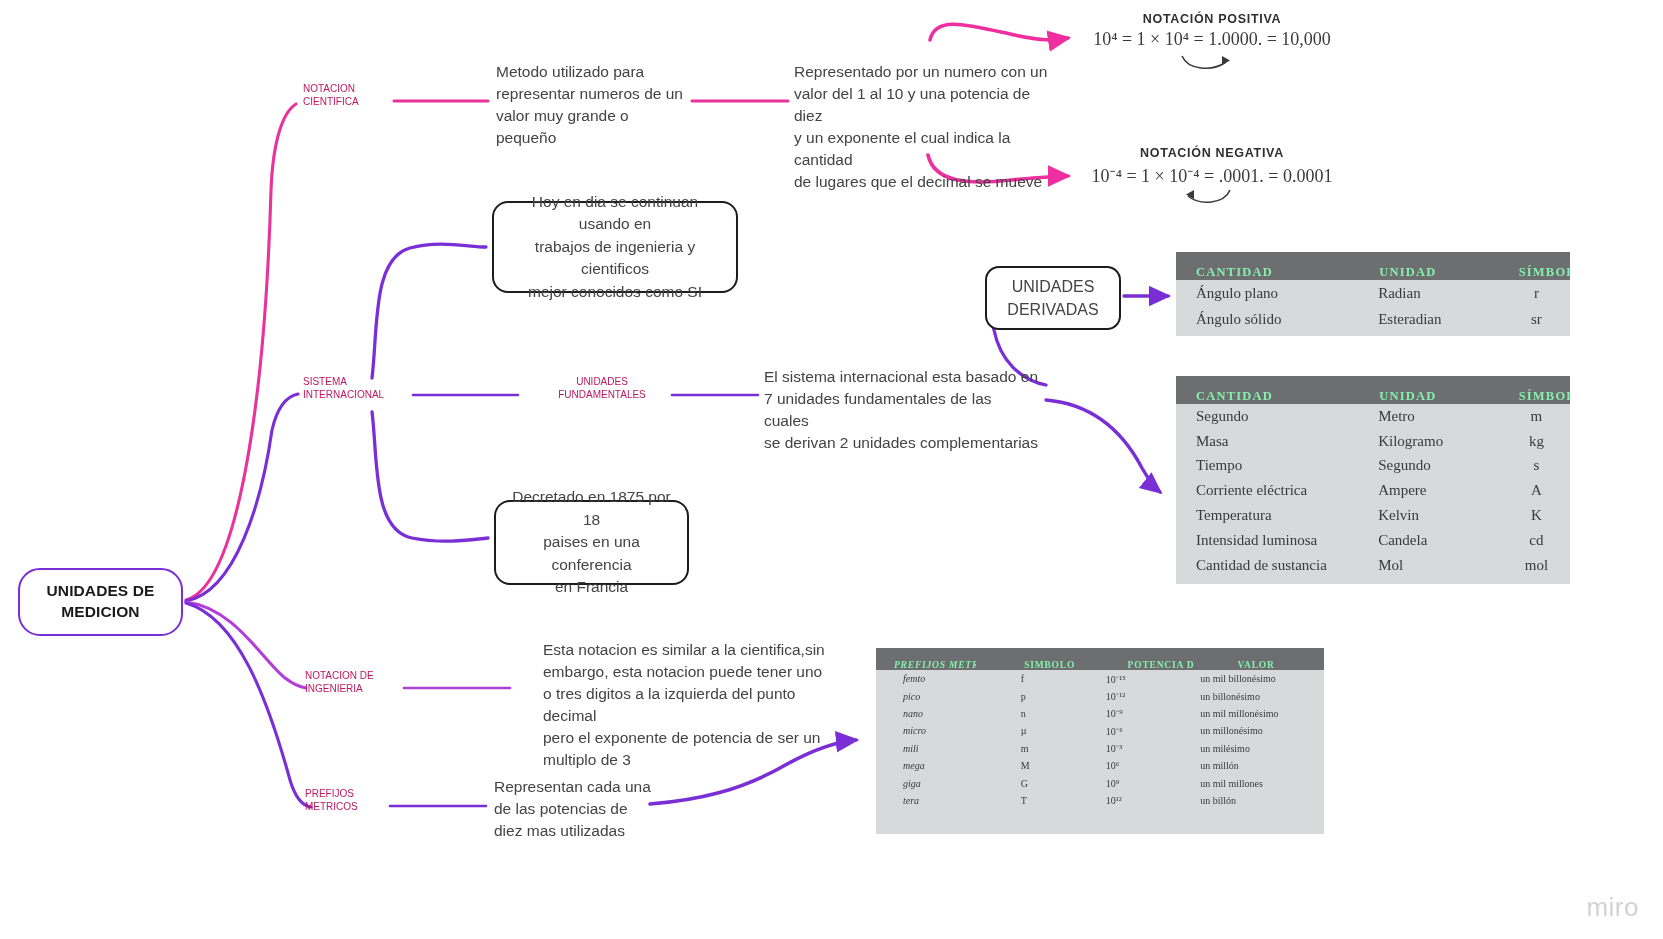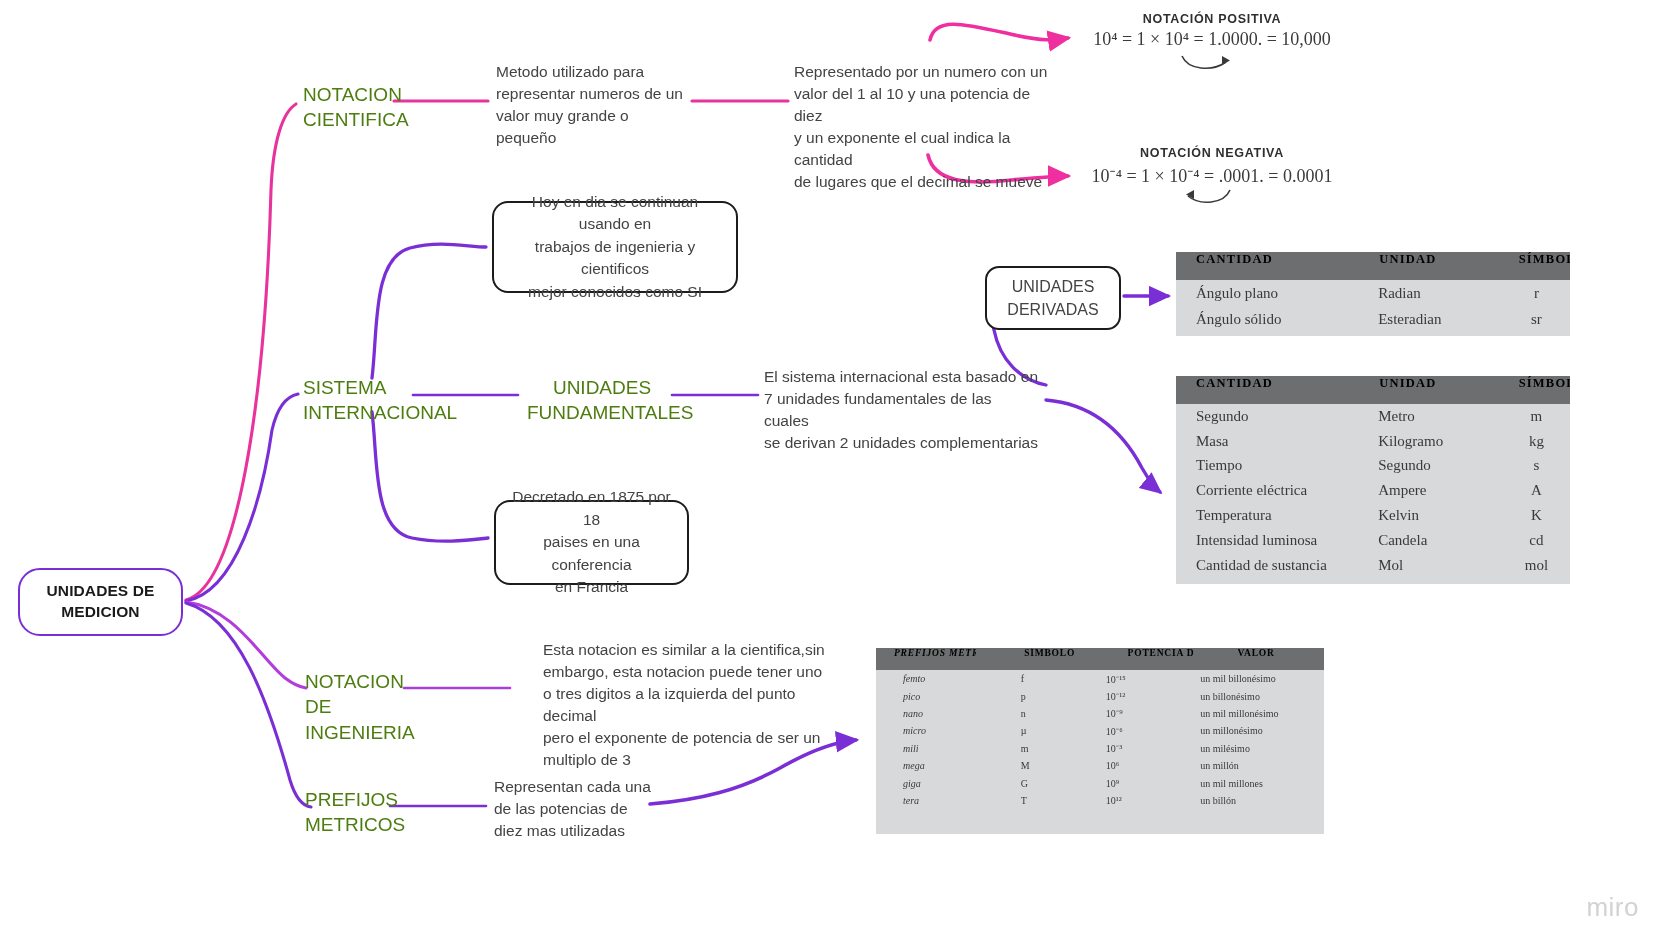--- a/index.html
+++ b/index.html
@@ -46,23 +46,23 @@
     text-align: center;
     font-weight: bold;
     font-size: 15.5px;
     color: #1a1a1a;
     line-height: 1.35;
     letter-spacing: 0.1px;
   }
 
   .branch-label {
     position: absolute;
-    font-size: 19px;
+    font-size: 10px;
     line-height: 1.33;
-    color: #4d7c0f;
+    color: #be185d;
     white-space: pre-line;
   }
 
   .desc-text {
     position: absolute;
     font-size: 15.5px;
     line-height: 1.42;
     color: #434343;
     white-space: pre-line;
   }
@@ -95,25 +95,25 @@
   
   .tbl {
     position: absolute;
     background: #d7d9da;
     font-family: "Liberation Serif", serif;
     color: #3a3a3a;
     box-sizing: border-box;
   }
   .tbl .thead {
     background: #6c6e70;
-    color: #000000;
+    color: #86efac;
     font-weight: bold;
     letter-spacing: 1.2px;
     display: flex;
-    align-items: flex-start;
+    align-items: flex-end;
     gap: 44px;
   }
   .tbl .trow {
     display: flex;
     align-items: center;
   }
   .tbl .cell {
     overflow: hidden;
     white-space: nowrap;
   }

